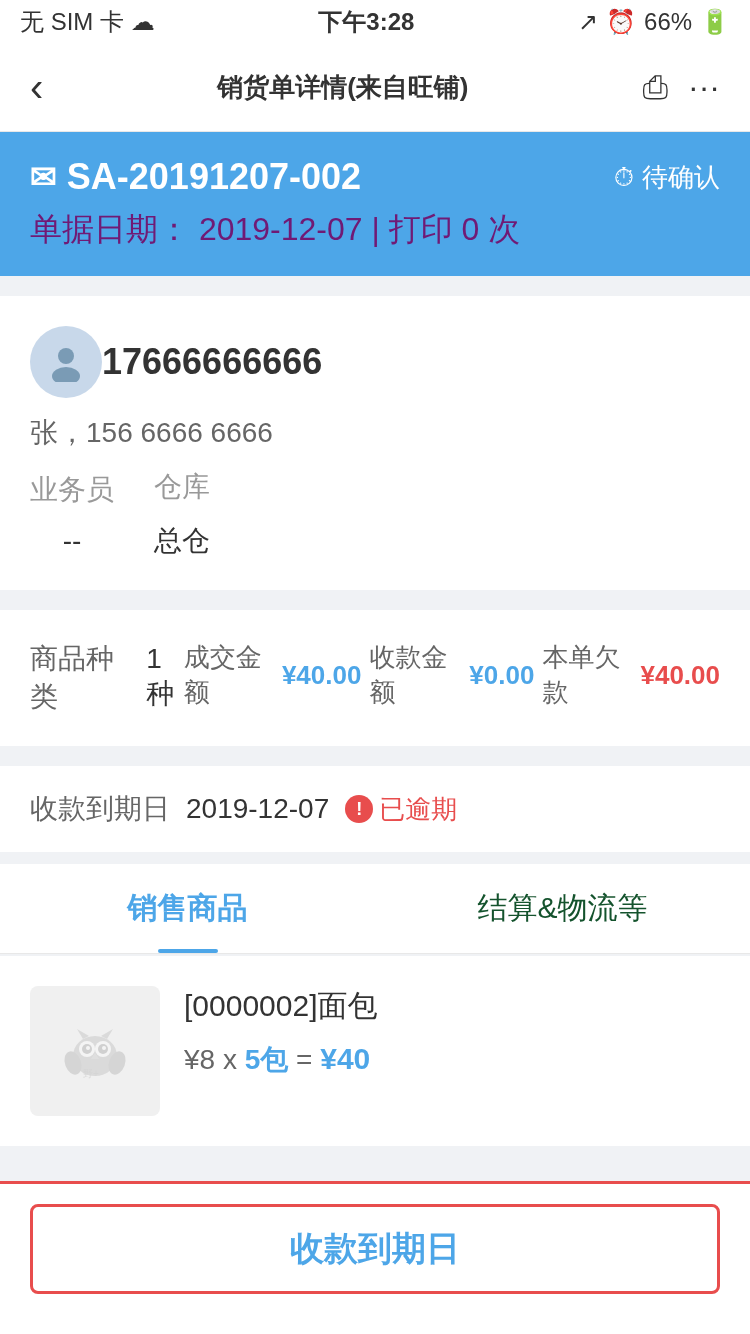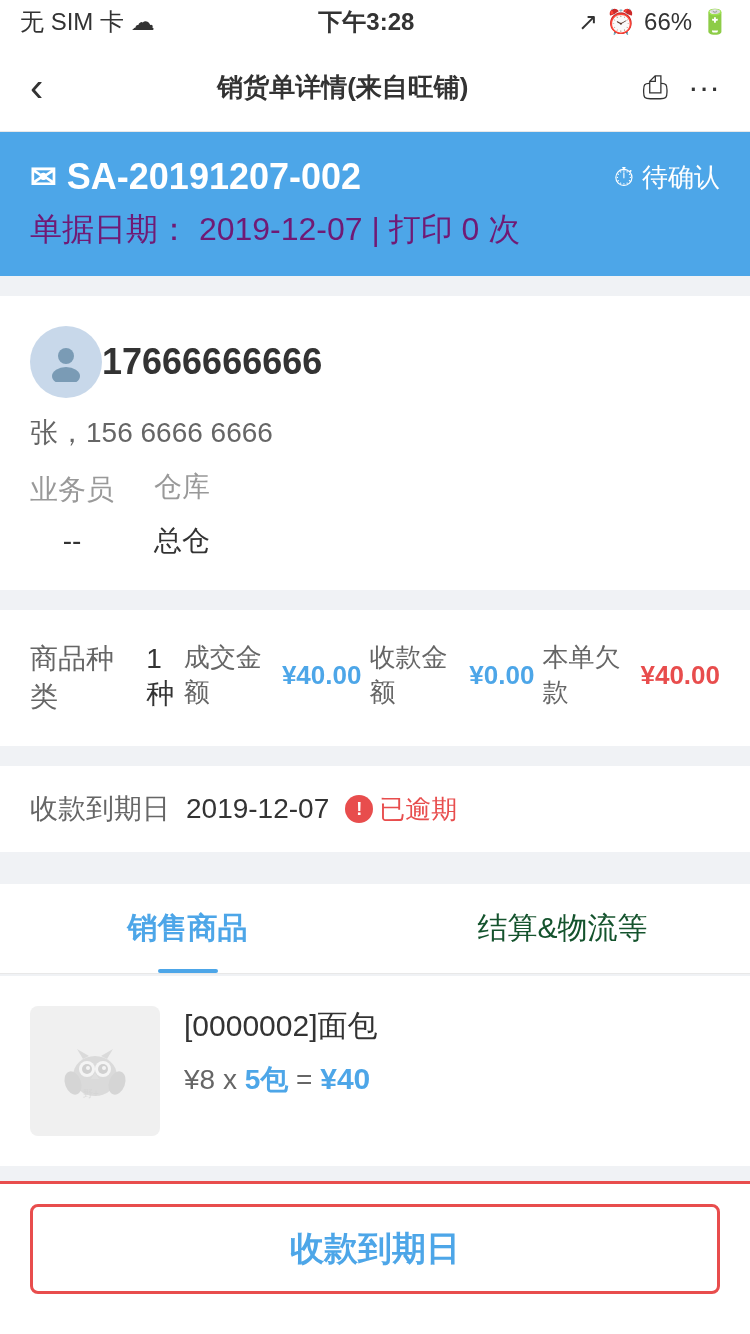--- a/index.html
+++ b/index.html
@@ -181,21 +181,21 @@
       align-items: center;
       justify-content: center;
       color: #fff;
       font-size: 18px;
       font-weight: 700;
     }
 
     
     .tabs-container {
       background: #fff;
-      margin-top: 32px;
+      margin-top: 12px;
       display: flex;
       border-bottom: 1px solid #e8e8e8;
     }
     .tab-item {
       flex: 1;
       text-align: center;
       padding: 24px 0;
       font-size: 30px;
       color: #14532d;
       cursor: pointer;

